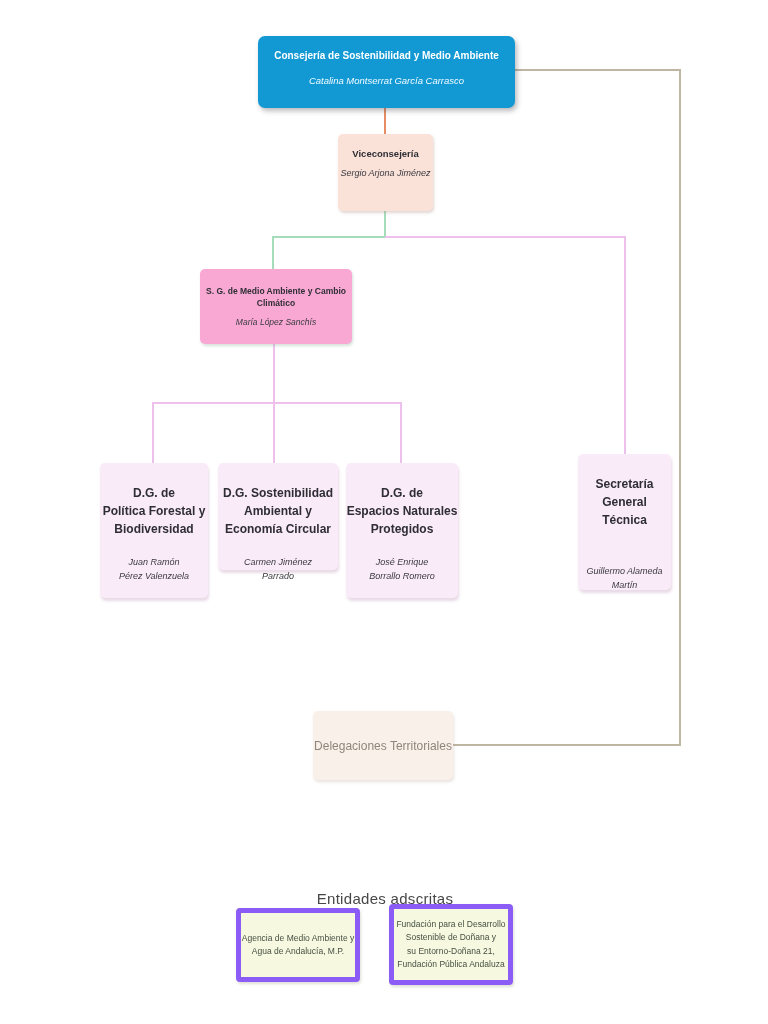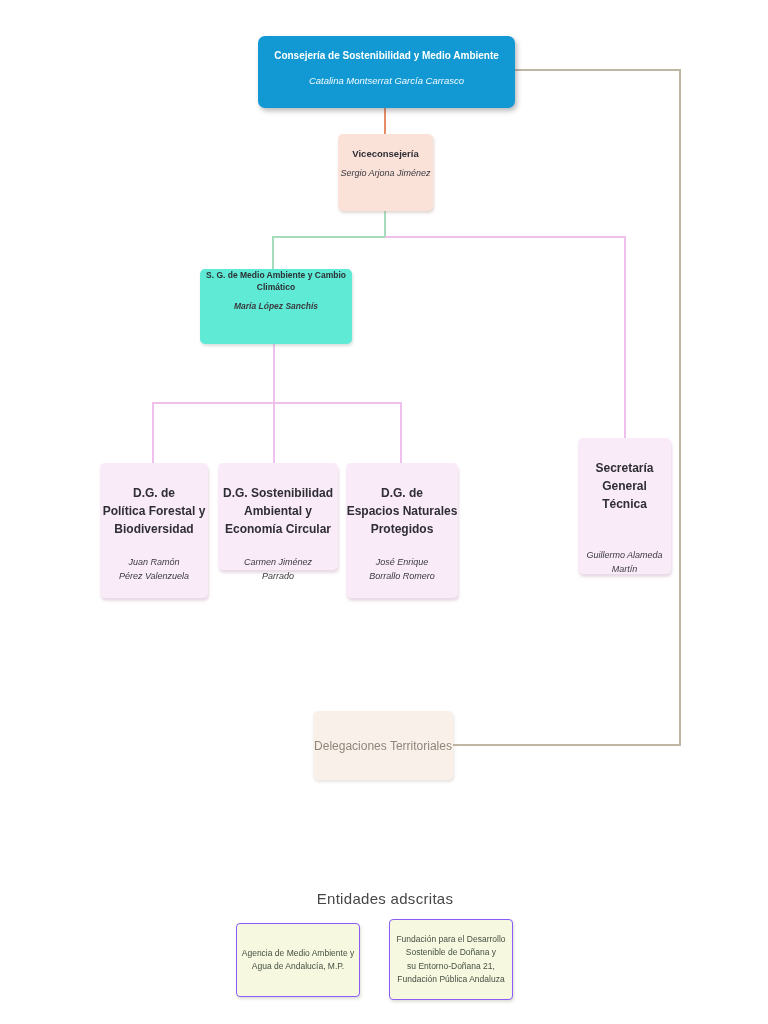--- a/index.html
+++ b/index.html
@@ -11,33 +11,33 @@
   .node-person{font-style:italic;color:#3a3a40;white-space:pre-line;}
 
   .node.blue{background:#1299d4;border-radius:7px;box-shadow:2px 3px 5px rgba(60,60,70,.35);padding-top:14px;}
   .node.blue .node-title{color:#ffffff;font-size:10px;white-space:nowrap;}
   .node.blue .node-person{color:#f2fbff;font-size:9.5px;margin-top:14px;}
 
   .node.peach{background:#fbe2d9;box-shadow:1px 2px 3px rgba(170,140,130,.35);padding-top:14px;}
   .node.peach .node-title{font-size:9.5px;}
   .node.peach .node-person{font-size:9px;margin-top:9px;}
 
-  .node.green{background:#5eead4;box-shadow:1px 2px 3px rgba(140,170,150,.35);padding-top:0;}
+  .node.green{background:#f9a8d4;box-shadow:1px 2px 3px rgba(140,170,150,.35);padding-top:16px;}
   .node.green .node-title{font-size:8.5px;line-height:1.45;}
-  .node.green .node-person{font-size:8.5px;margin-top:7px;font-weight:bold;}
+  .node.green .node-person{font-size:8.5px;margin-top:7px;}
 
   .node.pink{background:#faebf8;box-shadow:1px 3px 3px rgba(190,150,180,.35);padding-top:21px;}
   .node.pink .node-title{font-size:12px;line-height:1.5;}
   .node.pink .node-person{font-size:9px;line-height:1.5;margin-top:18px;}
   .node.pink.tall .node-person{margin-top:36px;}
 
   .node.peach-light{background:#faf0ea;box-shadow:1px 2px 3px rgba(180,160,150,.3);display:flex;align-items:center;justify-content:center;}
   .node.peach-light .node-title{font-weight:normal;color:#8e867b;font-size:12px;}
 
-  .node.yellow{background:#f6f9df;border:1px solid #8b5cf6;box-shadow:1px 2px 3px rgba(150,150,120,.3);border-radius:4px;display:flex;align-items:center;justify-content:center;margin-top:15px;}
+  .node.yellow{background:#f6f9df;border:5px solid #8b5cf6;box-shadow:1px 2px 3px rgba(150,150,120,.3);border-radius:4px;display:flex;align-items:center;justify-content:center;}
   .node.yellow .entity-label{color:#474f44;font-size:8.5px;line-height:1.55;white-space:pre-line;text-align:center;}
 
   .section-heading{position:absolute;text-align:center;color:#474747;font-size:15px;letter-spacing:.3px;}
 
   .line{position:absolute;}
   .line.orange{background:#e68d66;}
   .line.green{background:#a5ddbc;}
   .line.pink{background:#f0c0ed;}
   .line.tan{background:#bfb5a3;}
 </style>
@@ -98,21 +98,21 @@
   </div>
 
   <div class="node pink" style="left:346px;top:463px;width:112px;height:135px;">
     <div class="node-title">D.G. de
 Espacios Naturales
 Protegidos</div>
     <div class="node-person">José Enrique
 Borrallo Romero</div>
   </div>
 
-  <div class="node pink tall" style="left:578px;top:438px;width:93px;height:136px;">
+  <div class="node pink tall" style="left:578px;top:454px;width:93px;height:136px;">
     <div class="node-title">Secretaría
 General
 Técnica</div>
     <div class="node-person">Guillermo Alameda
 Martín</div>
   </div>
 
   <div class="node peach-light" style="left:313px;top:711px;width:140px;height:69px;">
     <div class="node-title">Delegaciones Territoriales</div>
   </div>

